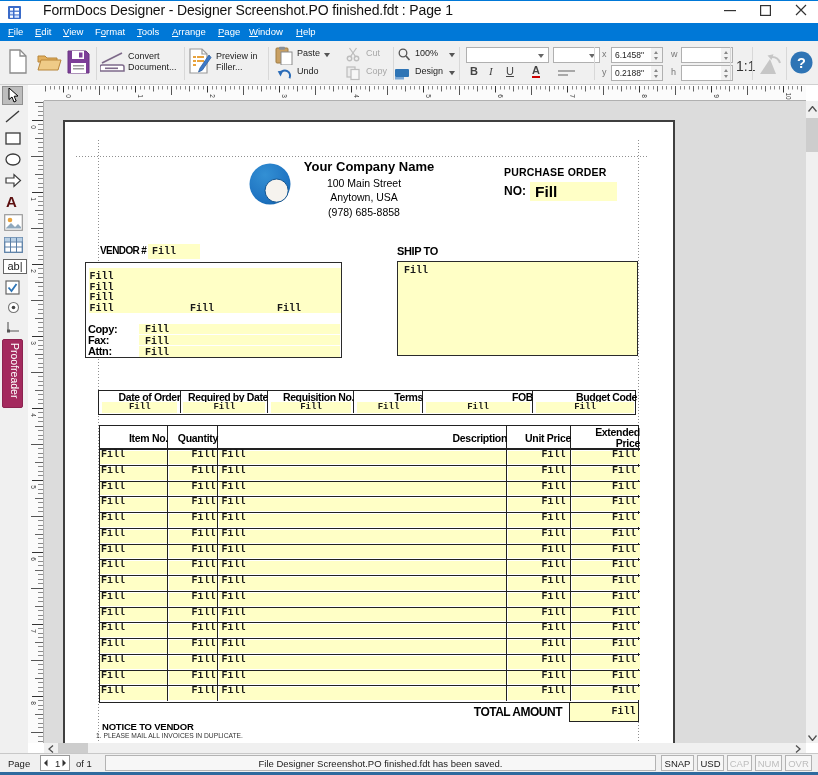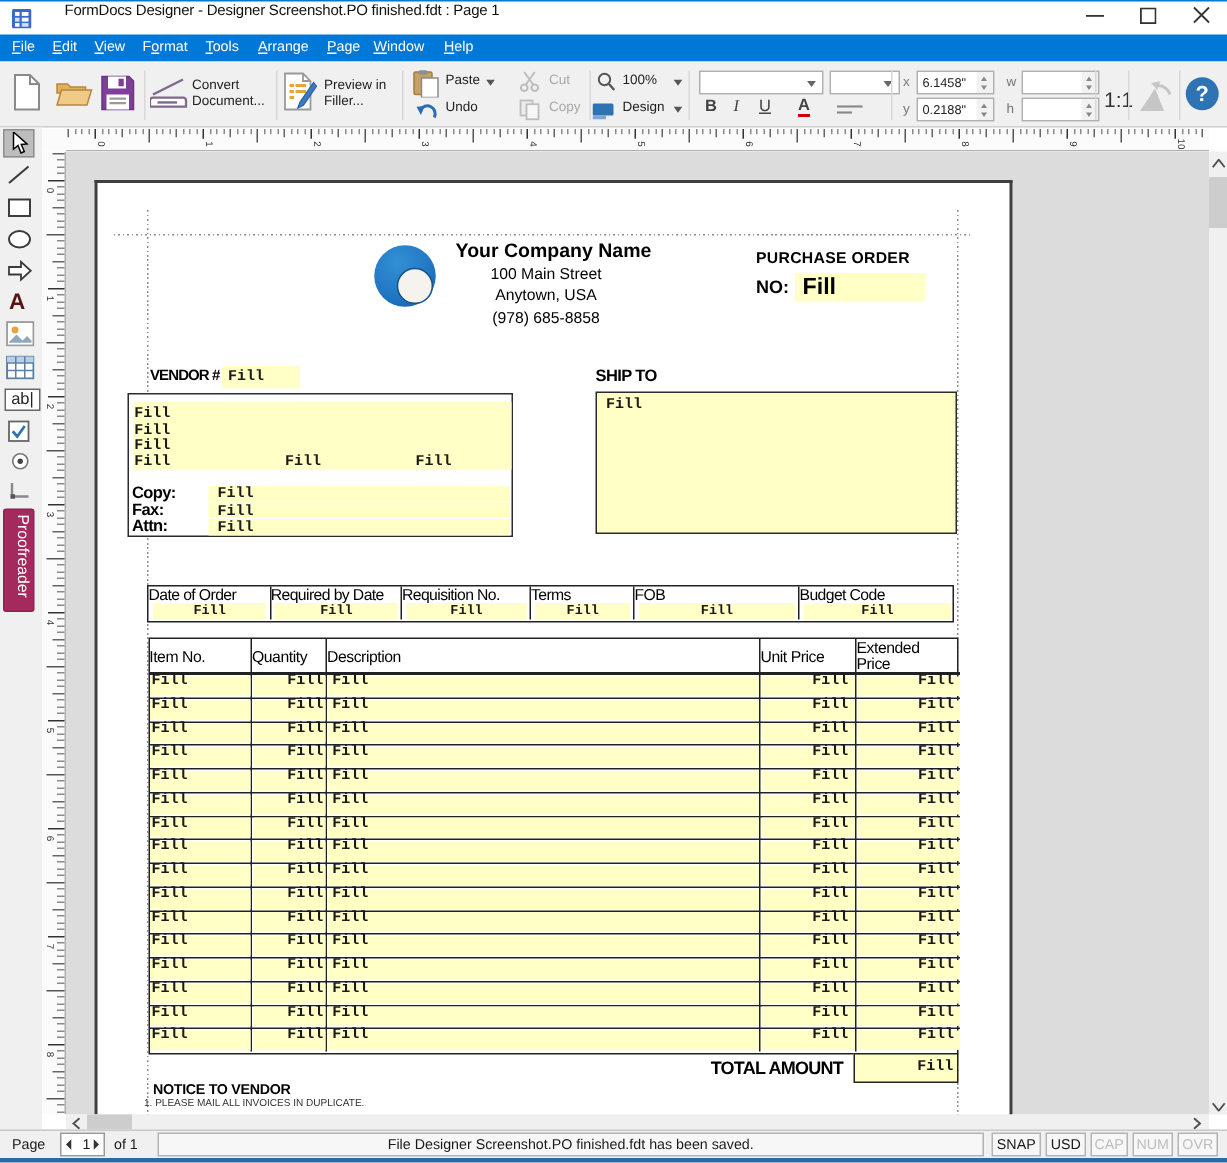--- a/index.html
+++ b/index.html
@@ -13,34 +13,34 @@
 .combo{position:absolute;background:#fff;border:1px solid #b0b0b0;height:16px}
 .combo:after{content:"";position:absolute;right:4px;top:6px;border-left:3.5px solid transparent;border-right:3.5px solid transparent;border-top:4px solid #666}
 .spinbox{position:absolute;background:#fff;border:1px solid #b0b0b0;height:16px;width:52px;font-size:8.5px;color:#222;padding:2px 0 0 3px}
 .spin{position:absolute;right:0px;top:0px;width:11px;height:14px}
 .spin:before{content:"";position:absolute;left:2.5px;top:3px;border-left:2.5px solid transparent;border-right:2.5px solid transparent;border-bottom:3px solid #888}
 .spin:after{content:"";position:absolute;left:2.5px;bottom:2px;border-left:2.5px solid transparent;border-right:2.5px solid transparent;border-top:3px solid #888}
 .stbox{position:absolute;top:755px;height:16px;border:1px solid #b3b3b3;background:#f7f7f7;font-size:9.5px;text-align:center;color:#1a1a1a;padding-top:2px}
 .menu-item{position:absolute;color:#fff;font-size:9.5px;top:3px}
 .dotv{position:absolute;width:1px;background-image:repeating-linear-gradient(to bottom,#909090 0 1px,transparent 1px 3px)}
 .doth{position:absolute;height:1px;background-image:repeating-linear-gradient(to right,#909090 0 1px,transparent 1px 3px)}
-.hdr{position:absolute;font-weight:normal;color:#000;text-align:left;line-height:10px}
+.hdr{position:absolute;font-weight:bold;color:#000;text-align:right;line-height:10px}
 </style></head><body>
 <div id="win">
 <div class="ab" style="left:0;top:0;width:818px;height:23px;background:#fff;border-top:1px solid #0078d7"></div>
 <svg class="ab" style="left:8px;top:6px" width="13" height="13">
       <rect x="0" y="0" width="13" height="13" rx="1" fill="#3a6bc9"></rect>
       <rect x="2" y="2" width="3" height="2.6" fill="#fff"></rect>
       <rect x="6.5" y="2" width="4.5" height="2.6" fill="#fff"></rect>
       <rect x="2" y="5.8" width="3" height="2.6" fill="#cfe0ff"></rect>
       <rect x="6.5" y="5.8" width="4.5" height="2.6" fill="#fff"></rect>
       <rect x="2" y="9.4" width="3" height="2.4" fill="#fff"></rect>
       <rect x="6.5" y="9.4" width="4.5" height="2.4" fill="#cfe0ff"></rect>
     </svg>
-<div class="ab" style="left:43px;top:2px;font-size:10px;letter-spacing:-0.15px;color:#111">FormDocs Designer - Designer Screenshot.PO finished.fdt : Page 1</div>
+<div class="ab" style="left:43px;top:2px;font-size:14px;letter-spacing:-0.15px;color:#111">FormDocs Designer - Designer Screenshot.PO finished.fdt : Page 1</div>
 <svg class="ab" style="left:724px;top:10px" width="12" height="2">
       <rect width="12" height="1.2" fill="#333"></rect>
     </svg>
 <svg class="ab" style="left:760px;top:5px" width="11" height="11">
       <rect x="0.6" y="0.6" width="9.8" height="9.8" fill="none" stroke="#333" stroke-width="1.2"></rect>
     </svg>
 <svg class="ab" style="left:795px;top:4px" width="12" height="12">
       <path d="M1,1 L11,11 M11,1 L1,11" stroke="#333" stroke-width="1.2"></path>
     </svg>
 <div class="ab" style="left:0;top:23px;width:818px;height:18px;background:#0078d7">

